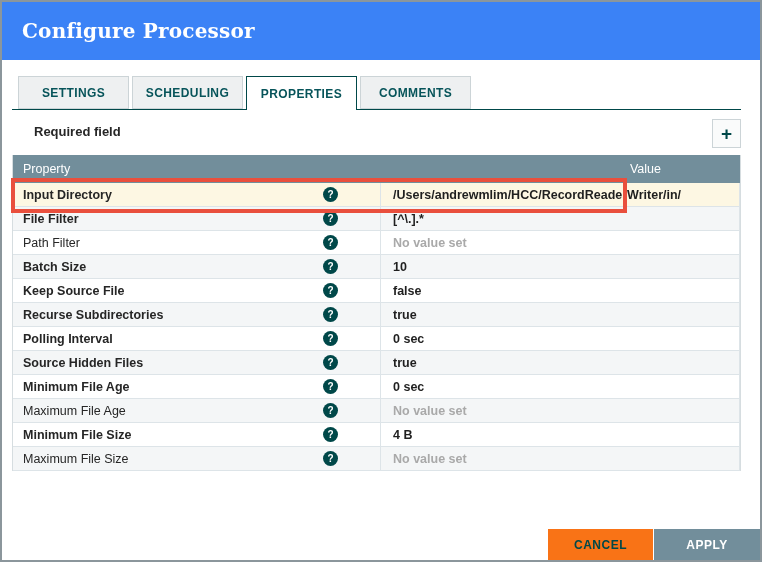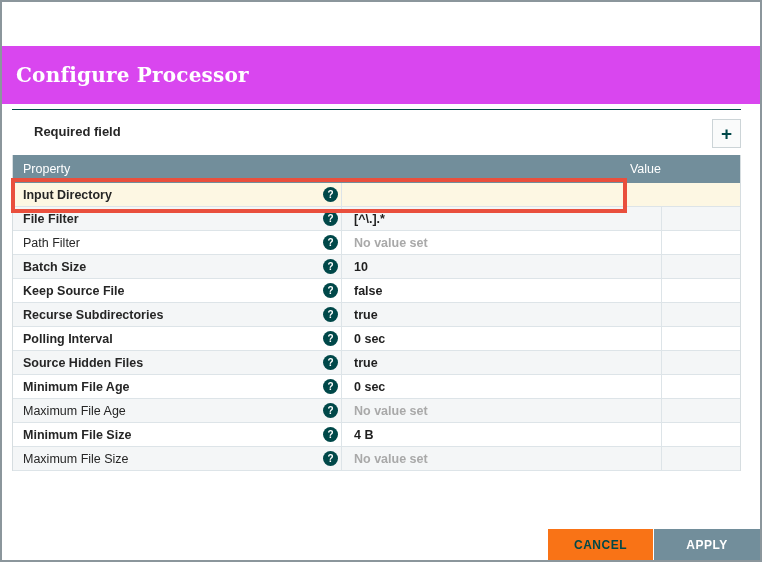--- a/index.html
+++ b/index.html
@@ -8,21 +8,21 @@
   .dialog {
     position:relative; width:762px; height:562px;
     background:#fff; border:2px solid #8b969c;
     box-shadow:0 3px 6px rgba(0,0,0,.35);
     overflow:hidden;
   }
 
   
   .dlg-header {
     position:absolute; top:0; left:0; right:0; height:58px;
-    background:#d946ef; display:flex; align-items:center; padding-left:14px;margin-top:44px;
+    background:#3b82f6; display:flex; align-items:center; padding-left:20px;
   }
   .dlg-title {
     color:#fff; font-family:"DejaVu Serif", serif; font-weight:bold;
     font-size:20px; letter-spacing:.2px;
   }
 
   
   .tab-bar { position:absolute; top:74px; left:16px; height:34px; display:flex; }
   .tab {
     width:111px; height:33px; margin-right:3px;
@@ -60,20 +60,21 @@
   }
   .thead {
     display:flex; height:28px; background:#728e9b; color:#fff;
     font-weight:normal; align-items:center;
   }
   .thead .hc1 { width:328px; padding-left:10px; }
   .thead .hc2 { width:320px; padding-left:12px;text-align:right; }
   .trow {
     display:flex; height:24px; align-items:center; background:#fff;
     border-bottom:1px solid #dde4e8;
+    gap:39px;
   }
   .trow:nth-child(even) { background:#f4f6f7; }
   .trow.highlighted { background:#fdf7e3; }
   .cell-prop {
     width:328px; height:100%; display:flex; align-items:center;
     padding-left:10px; position:relative;
   }
   .plabel { color:#262626; }
   .plabel.req { font-weight:bold; }
   .help-icon {
@@ -108,38 +109,47 @@
 </style>
 </head>
 <body>
 
 <div class="dialog">
 
   <div class="dlg-header">
     <span class="dlg-title">Configure Processor</span>
   </div>
 
+  <div class="tab-bar">
+    <div class="tab">SETTINGS</div>
+    <div class="tab">SCHEDULING</div>
+    <div class="tab active">PROPERTIES</div>
+    <div class="tab">COMMENTS</div>
+  </div>
   <div class="tab-underline"></div>
 
   <div class="required-label">Required field</div>
   <div class="add-btn">
     <span>+</span>
   </div>
 
   <div class="ptable">
     <div class="thead">
       <div class="hc1">Property</div>
       <div class="hc2">Value</div>
     </div>
     <div>
         <div class="trow highlighted">
           <div class="cell-prop">
             <span class="plabel req">Input Directory</span>
             <span class="help-icon">?</span>
           </div>
+          <div class="cell-value">
+            <span class="val">/Users/andrewmlim/HCC/RecordReaderWriter/in/</span>
+          </div>
           <div class="cell-extra"></div>
         </div>
         <div class="trow">
           <div class="cell-prop">
             <span class="plabel req">File Filter</span>
             <span class="help-icon">?</span>
           </div>
           <div class="cell-value">
             <span class="val">[^\.].*</span>
           </div>

